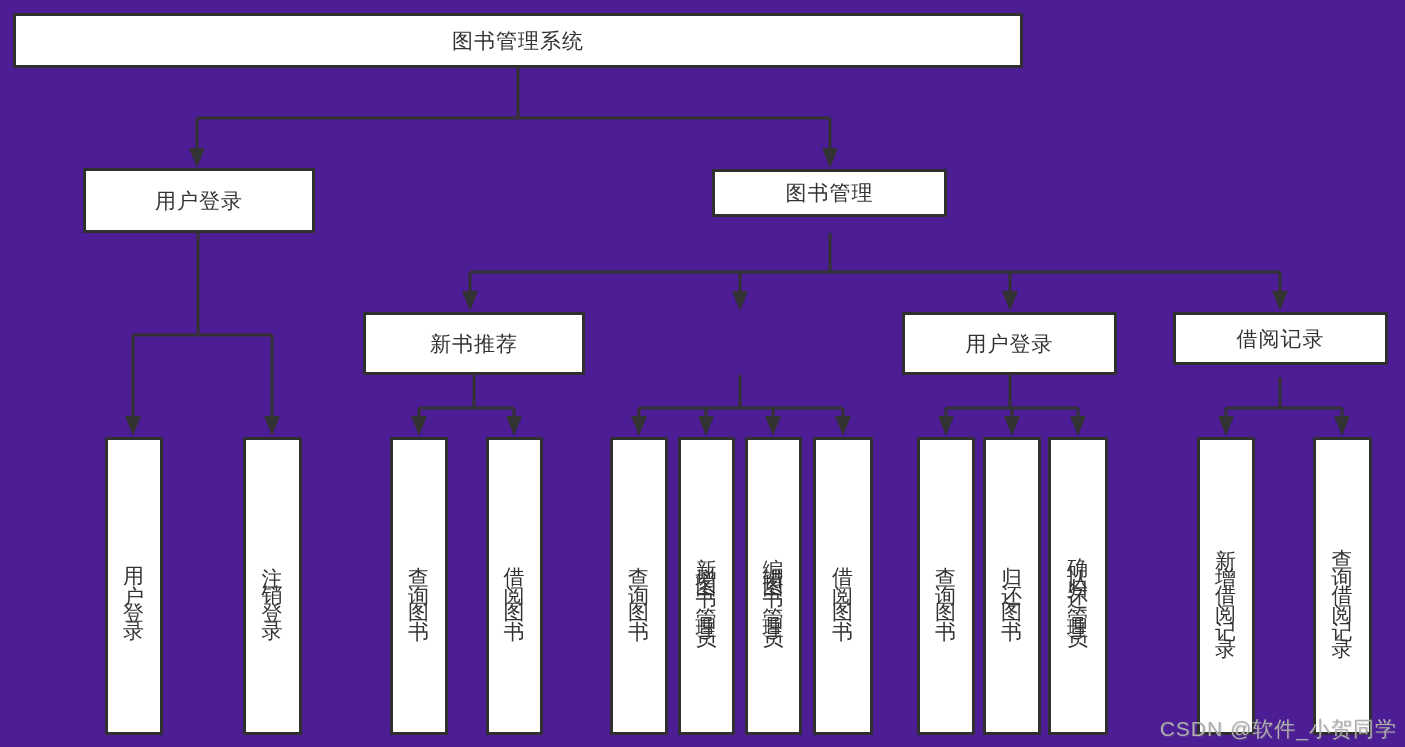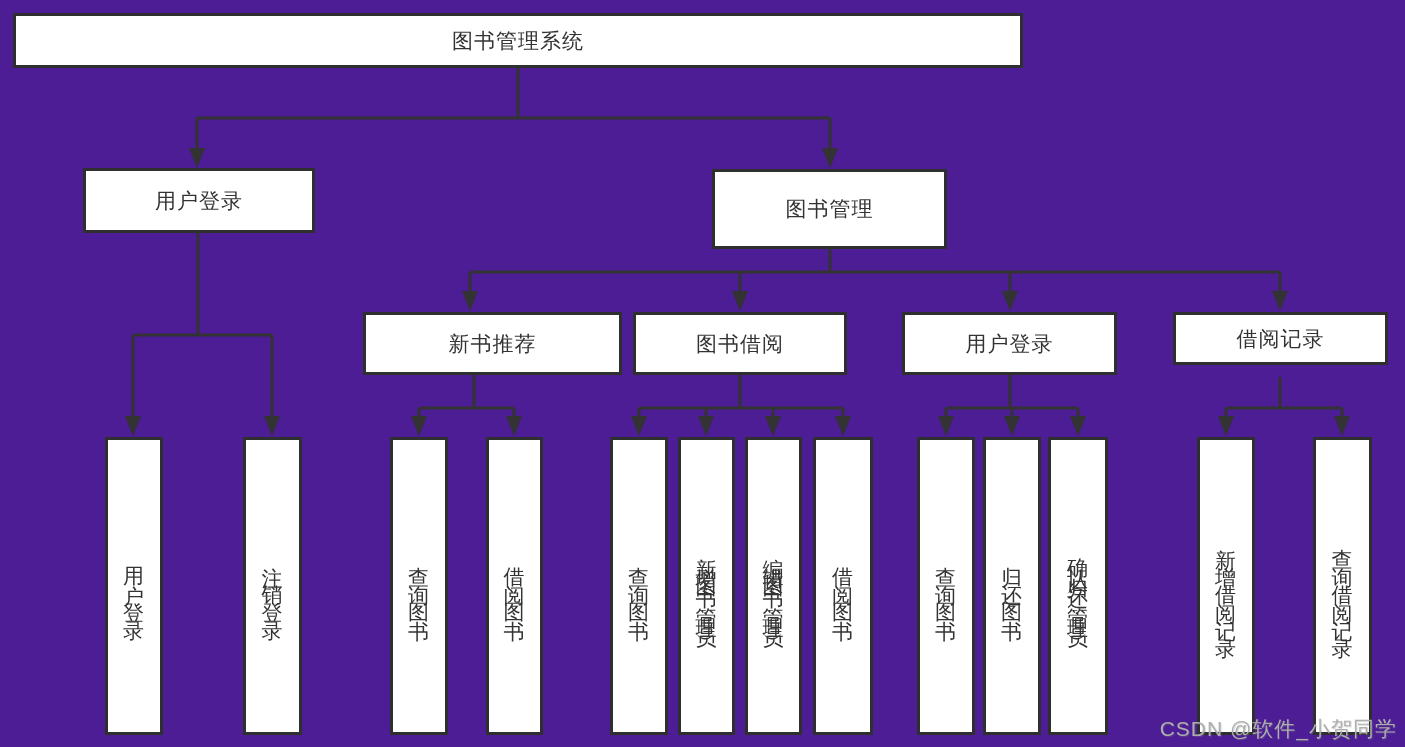--- a/index.html
+++ b/index.html
@@ -66,29 +66,26 @@
     </g>
   </svg>
 
   <div class="box h" style="left:13px;top:13px;width:1010px;height:55px">
     <span>图书管理系统</span>
   </div>
 
   <div class="box h" style="left:83px;top:168px;width:232px;height:65px">
     <span>用户登录</span>
   </div>
-  <div class="box h" style="left:712px;top:169px;width:235px;height:80px">
+  <div class="box h" style="left:712px;top:169px;width:235px;height:48px">
     <span>图书管理</span>
   </div>
 
-  <div class="box h" style="left:363px;top:312px;width:259px;height:63px">
+  <div class="box h" style="left:363px;top:312px;width:222px;height:63px">
     <span>新书推荐</span>
-  </div>
-  <div class="box h" style="left:633px;top:312px;width:214px;height:63px">
-    <span>图书借阅</span>
   </div>
   <div class="box h" style="left:902px;top:312px;width:215px;height:63px">
     <span>用户登录</span>
   </div>
   <div class="box h" style="left:1173px;top:312px;width:215px;height:53px">
     <span>借阅记录</span>
   </div>
 
   <div class="box v" style="left:105px;top:437px;width:58px;height:298px">
     <span style="letter-spacing: 18px;">用户登录</span>

